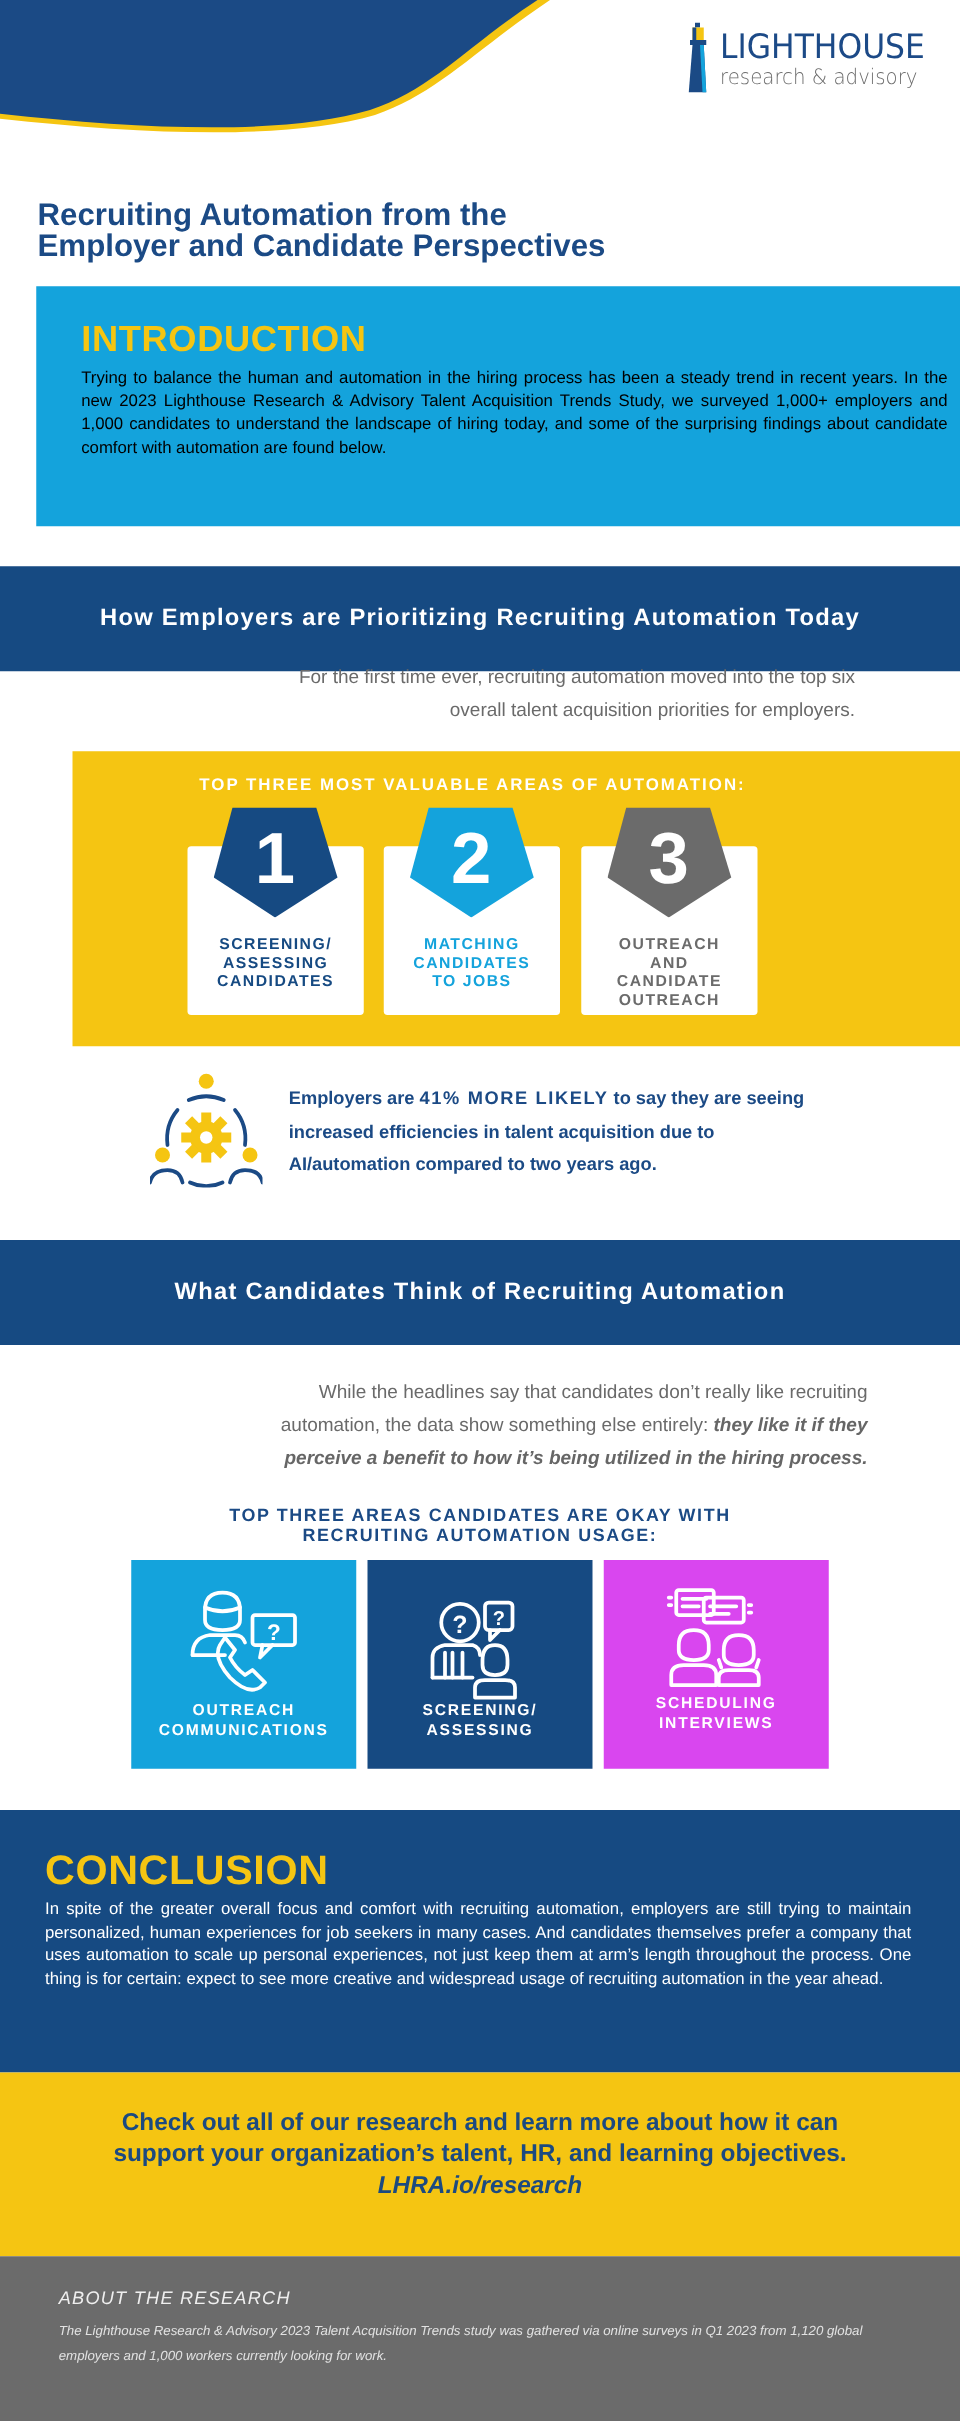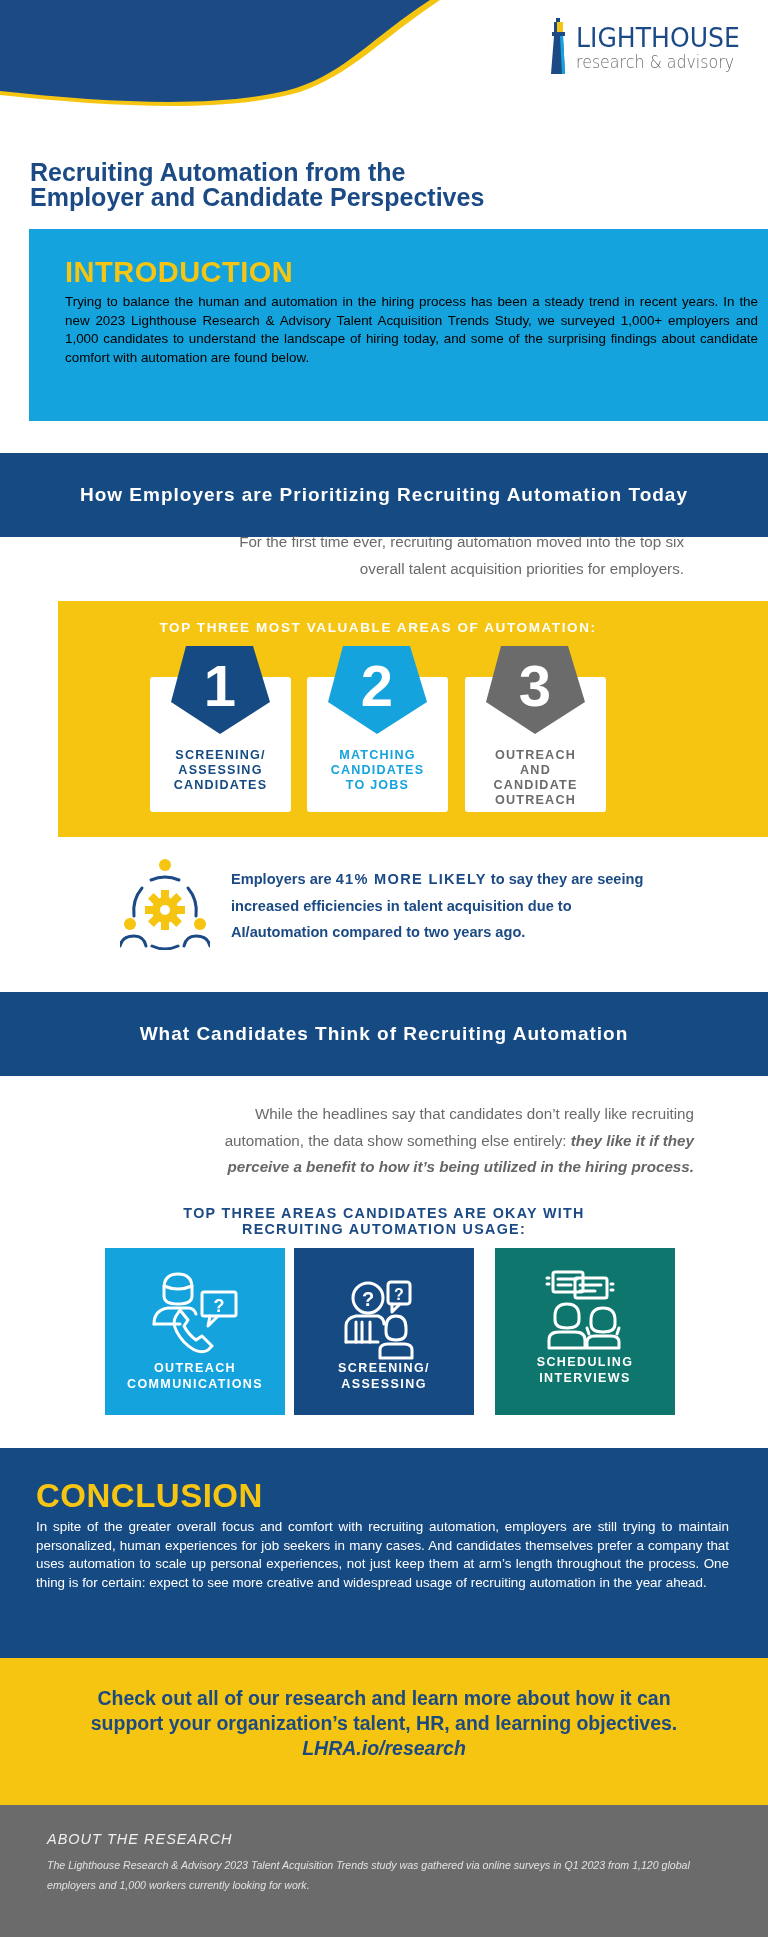--- a/index.html
+++ b/index.html
@@ -212,21 +212,21 @@
     <path d="M12,42 L12,62 M18,42 L18,62 M26,42 L26,62"></path>
     <path d="M42,48 Q42,36 52,36 Q62,36 62,48 L62,52 Q62,60 52,60 Q42,60 42,52 Z"></path>
     <path d="M36,78 L36,70 Q36,64 44,64 L60,64 Q68,64 68,70 L68,78 Z"></path>
   </svg>
   <div class="tile-label" style="top:113px;">
     <span>SCREENING/</span><br>
     <span>ASSESSING</span>
   </div>
 </div>
 
-<div class="tile" style="left:495px;background:#0f766e;">
+<div class="tile" style="left:483px;background:#d946ef;">
   <svg style="top:22px;" width="80" height="80" viewBox="0 0 80 80" fill="none" stroke="#fff" stroke-width="3" stroke-linejoin="round" stroke-linecap="round">
     <rect x="8" y="2" width="30" height="20" rx="2"></rect>
     <path d="M13,9 L32,9 M13,15 L26,15"></path>
     <rect x="30" y="8" width="32" height="20" rx="2"></rect>
     <path d="M35,15 L56,15 M35,21 L50,21"></path>
     <path d="M2,8 L4,8 M2,14 L4,14 M66,14 L68,14 M66,20 L68,20"></path>
     <path d="M10,46 Q10,34 22,34 Q34,34 34,46 L34,50 Q34,58 22,58 Q10,58 10,50 Z"></path>
     <path d="M4,78 L4,70 Q4,62 14,62 L30,62 Q40,62 40,70 L40,78 Z"></path>
     <path d="M46,50 Q46,38 58,38 Q70,38 70,50 L70,54 Q70,62 58,62 Q46,62 46,54 Z"></path>
     <path d="M44,64 L42,58 M72,64 L74,58"></path>

